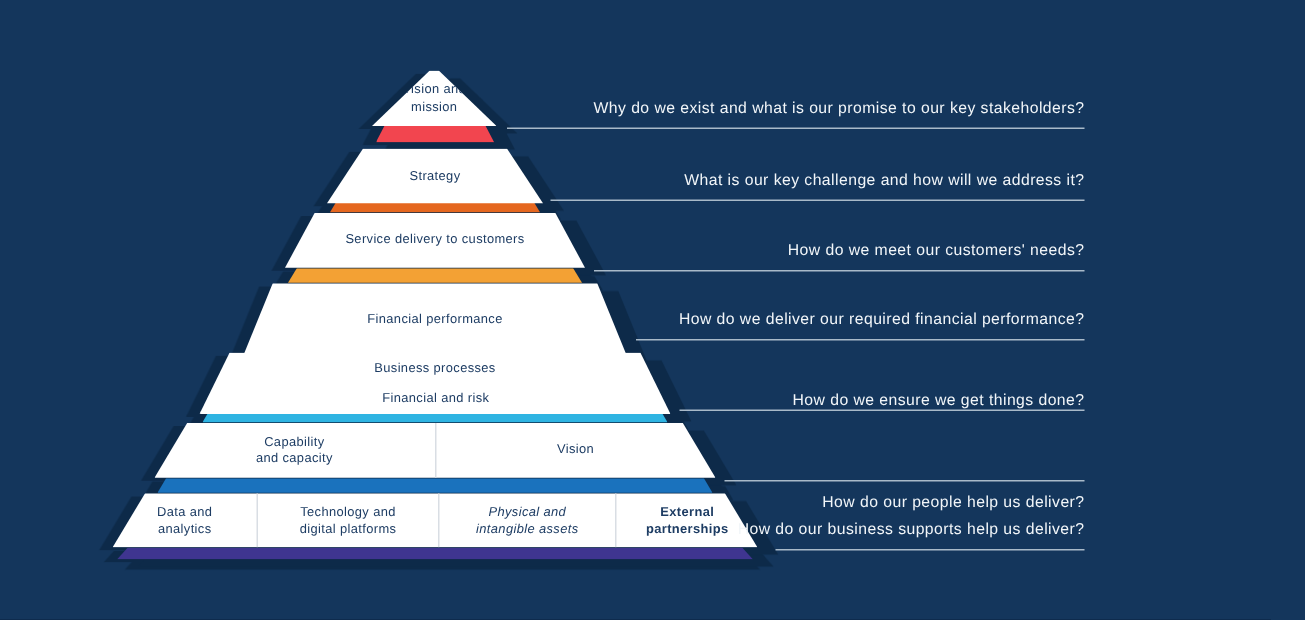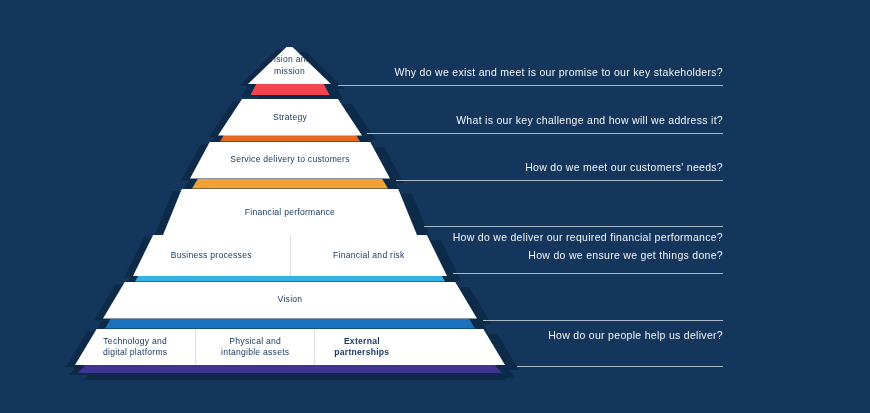--- a/index.html
+++ b/index.html
@@ -31,24 +31,24 @@
     padding:0 4px;box-sizing:border-box;
   }
   .cell + .cell{border-left:1.5px solid var(--divider,#d9dee4);}
   .stripe{position:absolute;z-index:1;}
 
   
   .l1{left:248px;top:47px;width:83px;height:37px;clip-path:polygon(46.4% 0,53.6% 0,100% 100%,0 100%);}
   .l2{left:218px;top:99px;width:144px;height:36.5px;clip-path:polygon(16.7% 0,83.3% 0,100% 100%,0 100%);}
   .l3{left:190px;top:141.5px;width:200px;height:37px;clip-path:polygon(10% 0,90% 0,100% 100%,0 100%);}
   .l4{left:162px;top:188.5px;width:256px;height:49px;clip-path:polygon(7.8% 0,92.2% 0,100% 100%,0 100%);}
-  .l5{left:133px;top:235px;width:314px;height:41px;clip-path:polygon(6.4% 0,93.6% 0,100% 100%,0 100%);}
+  .l5{left:133px;top:235px;width:314px;height:41px;clip-path:polygon(6.4% 0,93.6% 0,100% 100%,0 100%);flex-direction:column;}
   .l6{left:103px;top:281.5px;width:374px;height:37px;clip-path:polygon(5.9% 0,94.1% 0,100% 100%,0 100%);}
   .l7{left:75px;top:328.5px;width:430px;height:36.5px;clip-path:polygon(5.1% 0,94.9% 0,100% 100%,0 100%);}
-  .l7 .c1{flex:0 0 22.4%;} .l7 .c2{flex:0 0 28%;} .l7 .c3{flex:0 0 27.6%;} .l7 .c4{flex:0 0 22%;font-weight:bold;}
+  .l7 .c1{flex:0 0 22.4%;} .l7 .c2{flex:0 0 28%;} .l7 .c3{flex:0 0 27.6%;font-style:italic;} .l7 .c4{flex:0 0 22%;font-weight:bold;}
 
   
   .s1{left:250.5px;top:83.5px;width:79px;height:11.5px;clip-path:polygon(7.6% 0,92.4% 0,100% 100%,0 100%);}
   .s2{left:220px;top:131.5px;width:140px;height:10px;clip-path:polygon(4.3% 0,95.7% 0,100% 100%,0 100%);}
   .s3{left:192px;top:178.5px;width:196px;height:10px;clip-path:polygon(3.1% 0,96.9% 0,100% 100%,0 100%);}
   .s4{left:164px;top:225px;width:252px;height:10px;clip-path:polygon(2.4% 0,97.6% 0,100% 100%,0 100%);}
   .s5{left:135px;top:271.5px;width:310px;height:10px;clip-path:polygon(1.9% 0,98.1% 0,100% 100%,0 100%);}
   .s6{left:105px;top:318.5px;width:370px;height:10px;clip-path:polygon(1.6% 0,98.4% 0,100% 100%,0 100%);}
   .s7{left:78px;top:365px;width:424px;height:8px;clip-path:polygon(1.7% 0,98.3% 0,100% 100%,0 100%);}
 
@@ -60,22 +60,22 @@
   .ql4{top:226px;left:424px;width:299px;}
   .ql5{top:272.5px;left:453px;width:270px;}
   .ql6{top:319.5px;left:483px;width:240px;}
   .ql7{top:366px;left:517px;width:206px;}
   .question{
     position:absolute;right:147px;height:16px;line-height:16px;
     color:var(--question_text,#f2f6f9);
     font-size:10.5px;letter-spacing:.3px;
     white-space:nowrap;text-align:right;z-index:3;
   }
-  .q1{top:64px;} .q2{top:112px;} .q3{top:158.5px;} .q4{top:205px;margin-top:24px;}
-  .q5{top:247px;} .q6{top:298.5px;margin-top:28px;} .q7{top:345px;}
+  .q1{top:64px;} .q2{top:112px;} .q3{top:158.5px;} .q4{top:205px;}
+  .q5{top:259px;} .q6{top:298.5px;margin-top:28px;} .q7{top:345px;}
 </style>
 </head>
 <body>
 
 <div class="stage">
 
   <div class="pyramid">
 
     <div class="lvl l1">
       <div class="cell">Vision and
@@ -98,44 +98,49 @@
     </div>
     <div class="stripe s4" style="background: rgb(249, 198, 60);"></div>
 
     <div class="lvl l5">
       <div class="cell">Business processes</div>
       <div class="cell">Financial and risk</div>
     </div>
     <div class="stripe s5" style="background: rgb(47, 180, 226);"></div>
 
     <div class="lvl l6">
+      <div class="cell">Capability
+and capacity</div>
       <div class="cell">Vision</div>
     </div>
     <div class="stripe s6" style="background: rgb(26, 114, 189);"></div>
 
     <div class="lvl l7">
+      <div class="cell c1">Data and
+analytics</div>
       <div class="cell c2">Technology and
 digital platforms</div>
       <div class="cell c3">Physical and
 intangible assets</div>
       <div class="cell c4">External
 partnerships</div>
     </div>
     <div class="stripe s7" style="background: rgb(63, 53, 144);"></div>
 
   </div>
 
   <div class="qline ql1"></div>
   <div class="qline ql2"></div>
   <div class="qline ql3"></div>
   <div class="qline ql4"></div>
   <div class="qline ql5"></div>
   <div class="qline ql6"></div>
   <div class="qline ql7"></div>
 
-  <div class="question q1">Why do we exist and meet is our promise to our key stakeholders?</div>
+  <div class="question q1">Why do we exist and what is our promise to our key stakeholders?</div>
   <div class="question q3">How do we meet our customers' needs?</div>
   <div class="question q2">What is our key challenge and how will we address it?</div>
   <div class="question q4">How do we deliver our required financial performance?</div>
   <div class="question q5">How do we ensure we get things done?</div>
   <div class="question q6">How do our people help us deliver?</div>
+  <div class="question q7">How do our business supports help us deliver?</div>
 
 </div>
 
 </body></html>

